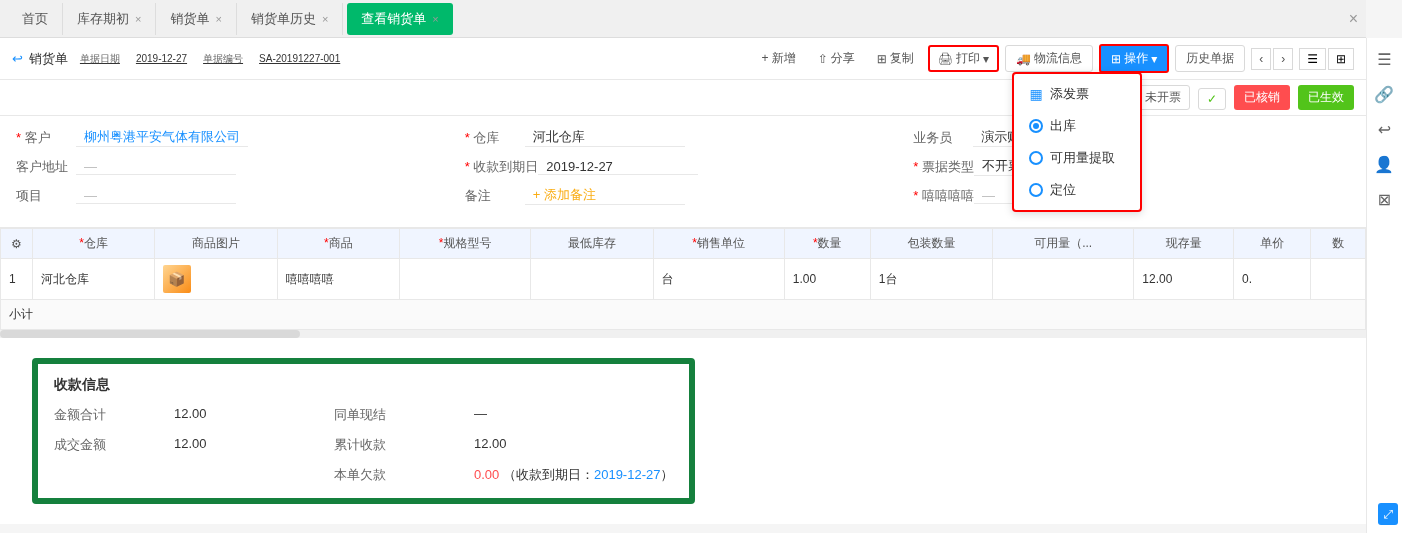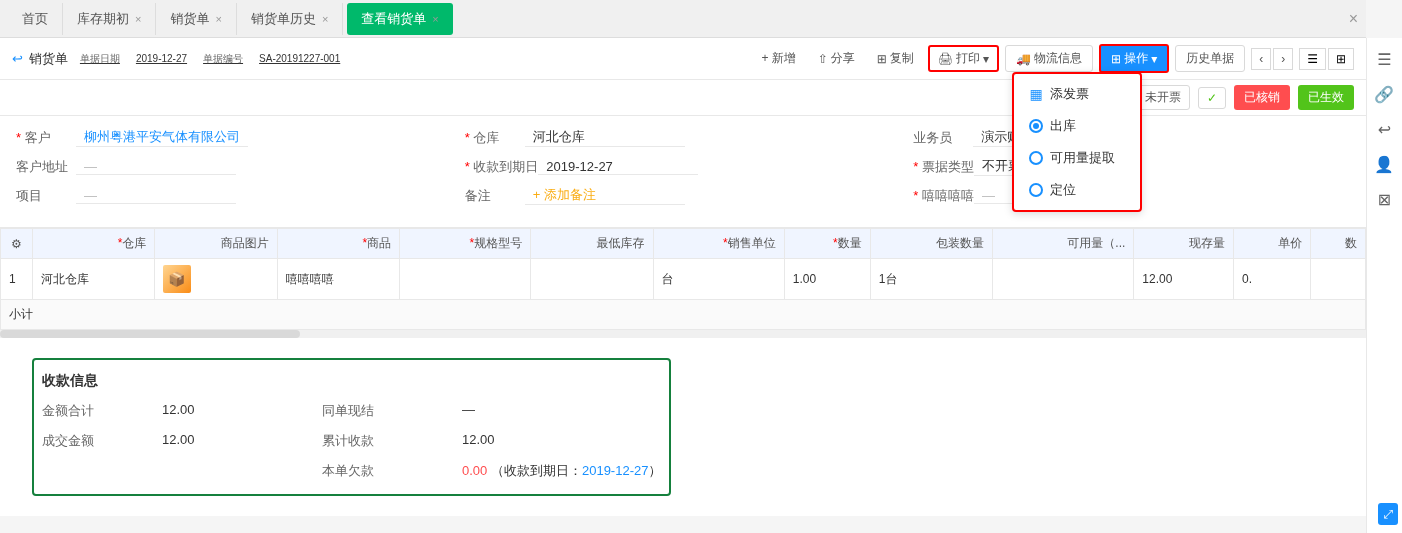--- a/index.html
+++ b/index.html
@@ -52,21 +52,21 @@
     .btn-logistics { background: #fff; color: #555; border: 1px solid #d9d9d9; border-radius: 3px; padding: 4px 10px; font-size: 12px; cursor: pointer; display: flex; align-items: center; gap: 3px; }
     .btn-history { background: #fff; color: #555; border: 1px solid #d9d9d9; border-radius: 3px; padding: 4px 10px; font-size: 12px; cursor: pointer; }
 
     .nav-arrows { display: flex; gap: 2px; }
     .nav-arrow { background: #fff; border: 1px solid #d9d9d9; padding: 3px 7px; cursor: pointer; font-size: 12px; color: #555; }
     .view-icons { display: flex; gap: 2px; }
     .view-icon-btn { background: #fff; border: 1px solid #d9d9d9; padding: 3px 7px; cursor: pointer; font-size: 12px; }
 
     
     .sub-toolbar {
-      display: flex; align-items: center; justify-content: flex-end; padding: 5px 12px;
+      display: flex; align-items: flex-end; justify-content: flex-end; padding: 5px 12px;
       background: #fff; border-bottom: 1px solid #e8e8e8; gap: 8px;
     }
     .sub-btn {
       display: flex; align-items: center; gap: 3px; padding: 3px 8px; font-size: 12px;
       color: #555; cursor: pointer; border: 1px solid #d9d9d9; border-radius: 3px; background: #fff;
     }
     .sub-btn .dot { width: 8px; height: 8px; border-radius: 50%; display: inline-block; }
     .dot-gray { background: #ccc; }
     .dot-yellow { background: #faad14; }
 
@@ -78,30 +78,30 @@
     .field-label.required::before { content: '* '; color: red; }
     .field-value { color: #333; font-size: 13px; padding: 0 8px; border-bottom: 1px solid #e8e8e8; min-width: 160px; }
     .field-value.link { color: #1890ff; cursor: pointer; }
     .field-value.empty { color: #bbb; }
 
     
     .table-container { background: #fff; }
     .data-table { width: 100%; border-collapse: collapse; font-size: 12px; }
     .data-table th {
       background: #f0f5ff; color: #555; font-weight: normal; padding: 6px 8px;
-      border: 1px solid #e8e8e8; white-space: nowrap; text-align: right;
+      border: 1px solid #e8e8e8; white-space: nowrap; text-align: center;
     }
     .data-table td { padding: 6px 8px; border: 1px solid #e8e8e8; white-space: nowrap; }
     .data-table tr.subtotal td { background: #fafafa; }
     .data-table .gear-col { width: 32px; text-align: center; }
     .product-img { width: 28px; height: 28px; background: linear-gradient(135deg, #ffd591, #fa8c16); border-radius: 2px; display: flex; align-items: center; justify-content: center; }
 
     
     .payment-box {
-      margin: 10px 16px; border: 2px solid #15803d; border-radius: 4px; padding: 12px 8px;
+      margin: 10px 16px; border: 6px solid #15803d; border-radius: 4px; padding: 12px 16px;
       background: #fff; display: inline-block; min-width: 520px;
     }
     .payment-title { font-weight: bold; font-size: 14px; margin-bottom: 10px; }
     .payment-label { color: #666; font-size: 13px; padding: 2px 0; }
     .payment-value { color: #333; font-size: 13px; padding: 2px 0; }
     .dropdown-menu {
       position: absolute; top: 72px; right: 260px; z-index: 200; background: #fff;
       border: 2px solid red; border-radius: 4px; box-shadow: 0 2px 8px rgba(0,0,0,0.15);
       min-width: 130px; padding: 4px 0;
     }

